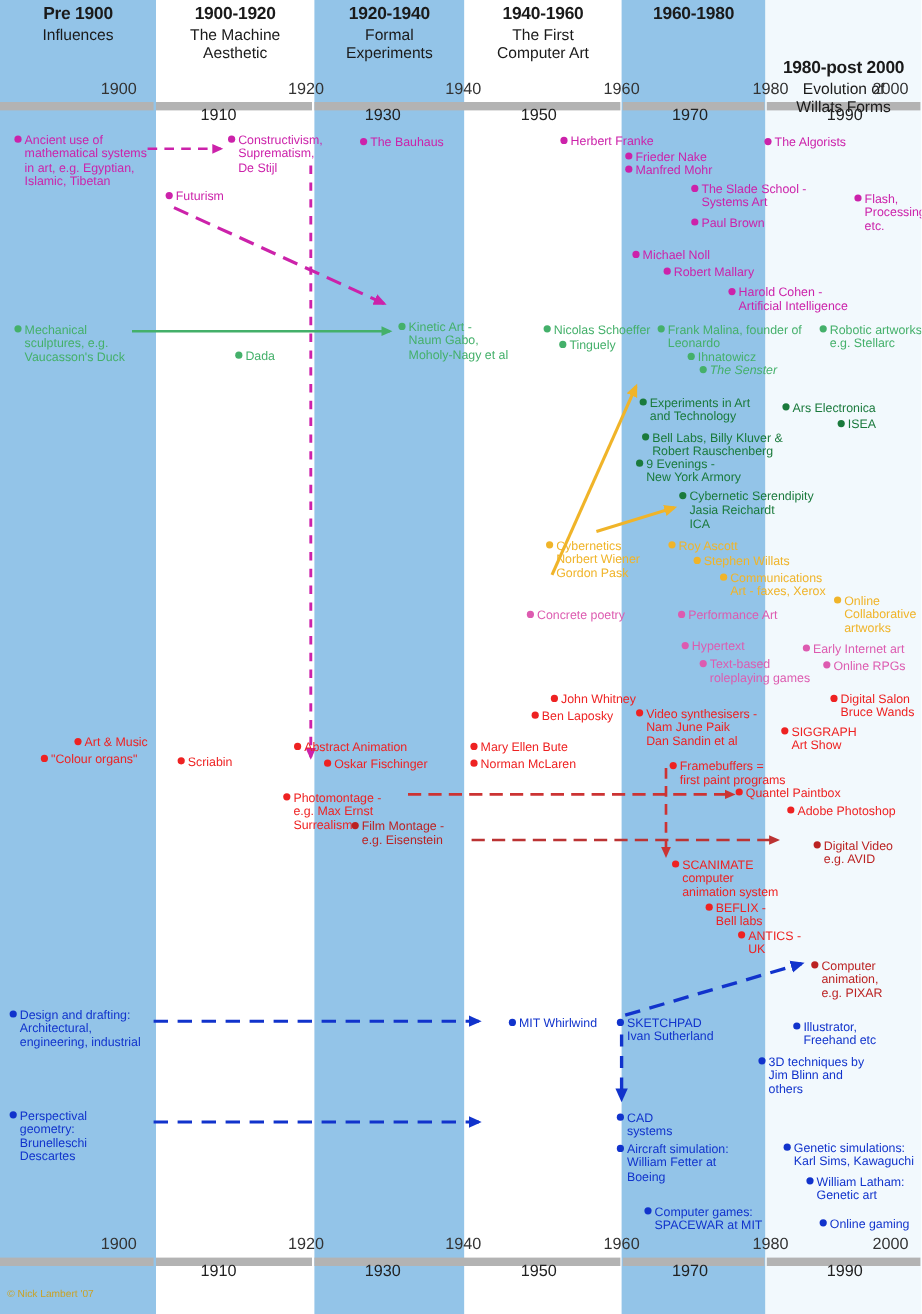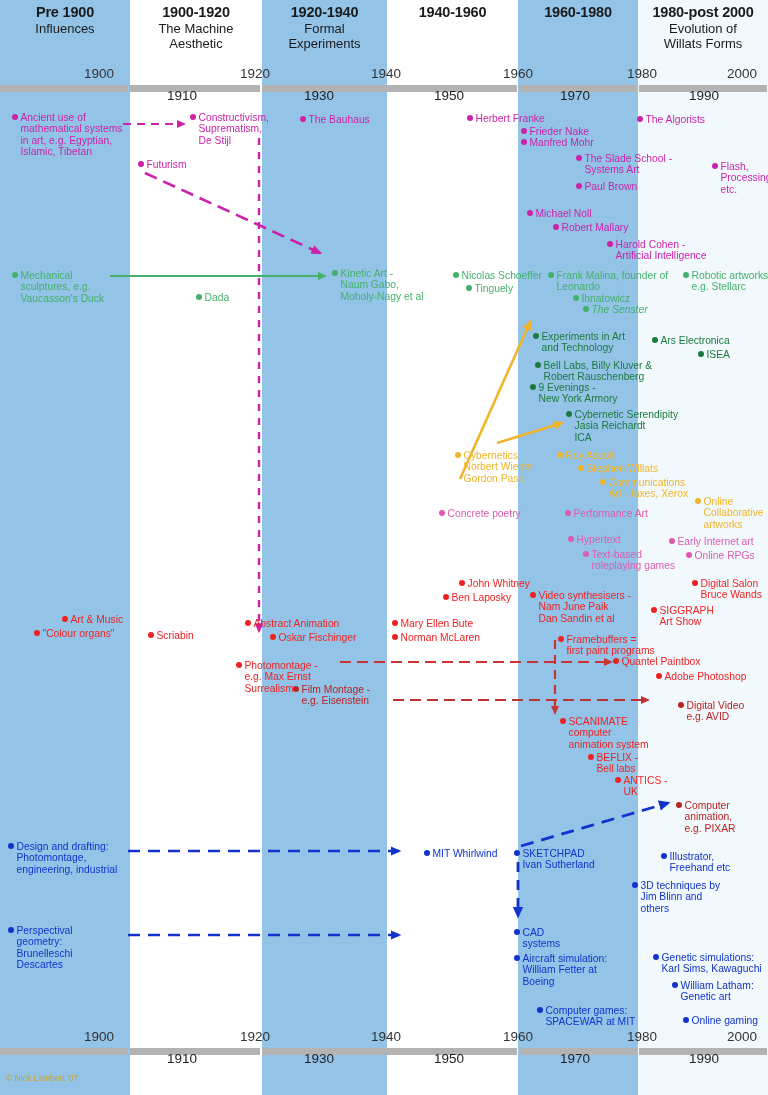--- a/index.html
+++ b/index.html
@@ -111,25 +111,29 @@
       </div>
       <div class="hcol" style="left: 262px; width: 125px;">
         <div class="hrange">1920-1940</div>
         <div class="hname">
           <div>Formal</div>
           <div>Experiments</div>
         </div>
       </div>
       <div class="hcol" style="left: 387px; width: 131px;">
         <div class="hrange">1940-1960</div>
+        <div class="hname">
+          <div>The First</div>
+          <div>Computer Art</div>
+        </div>
       </div>
       <div class="hcol" style="left: 518px; width: 120px;">
         <div class="hrange">1960-1980</div>
       </div>
-      <div class="hcol" style="left: 638px; width: 130px;">
+      <div class="hcol" style="left: 638px; width: 130px; margin-top: 45px;">
         <div class="hrange">1980-post 2000</div>
         <div class="hname">
           <div>Evolution of</div>
           <div>Willats Forms</div>
         </div>
       </div>
     </div>
 
   <div id="axes">
       <div class="tick-label" style="left: 84px; top: 66px;">1900</div>
@@ -321,21 +325,21 @@
 computer
 animation system</span></div>
       <div class="entry" style="left: 588px; top: 752px; color: rgb(238, 34, 34);"><span class="dot" style="background: rgb(238, 34, 34);"></span><span class="txt">BEFLIX -
 Bell labs</span></div>
       <div class="entry" style="left: 615px; top: 775px; color: rgb(238, 34, 34);"><span class="dot" style="background: rgb(238, 34, 34);"></span><span class="txt">ANTICS -
 UK</span></div>
       <div class="entry" style="left: 676px; top: 800px; color: rgb(187, 34, 34);"><span class="dot" style="background: rgb(187, 34, 34);"></span><span class="txt">Computer
 animation,
 e.g. PIXAR</span></div>
       <div class="entry" style="left: 8px; top: 841px; color: rgb(17, 51, 204);"><span class="dot" style="background: rgb(17, 51, 204);"></span><span class="txt">Design and drafting:
-Photomontage,
+Architectural,
 engineering, industrial</span></div>
       <div class="entry" style="left: 424px; top: 848px; color: rgb(17, 51, 204);"><span class="dot" style="background: rgb(17, 51, 204);"></span><span class="txt">MIT Whirlwind</span></div>
       <div class="entry" style="left: 514px; top: 848px; color: rgb(17, 51, 204);"><span class="dot" style="background: rgb(17, 51, 204);"></span><span class="txt">SKETCHPAD
 Ivan Sutherland</span></div>
       <div class="entry" style="left: 661px; top: 851px; color: rgb(17, 51, 204);"><span class="dot" style="background: rgb(17, 51, 204);"></span><span class="txt">Illustrator,
 Freehand etc</span></div>
       <div class="entry" style="left: 8px; top: 925px; color: rgb(17, 51, 204);"><span class="dot" style="background: rgb(17, 51, 204);"></span><span class="txt">Perspectival
 geometry:
 Brunelleschi
 Descartes</span></div>

